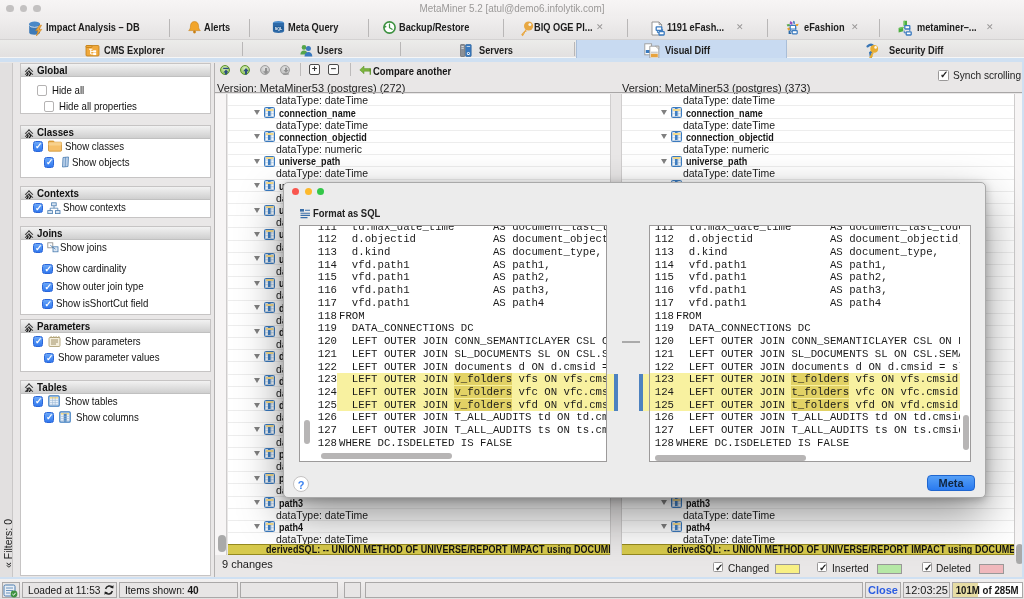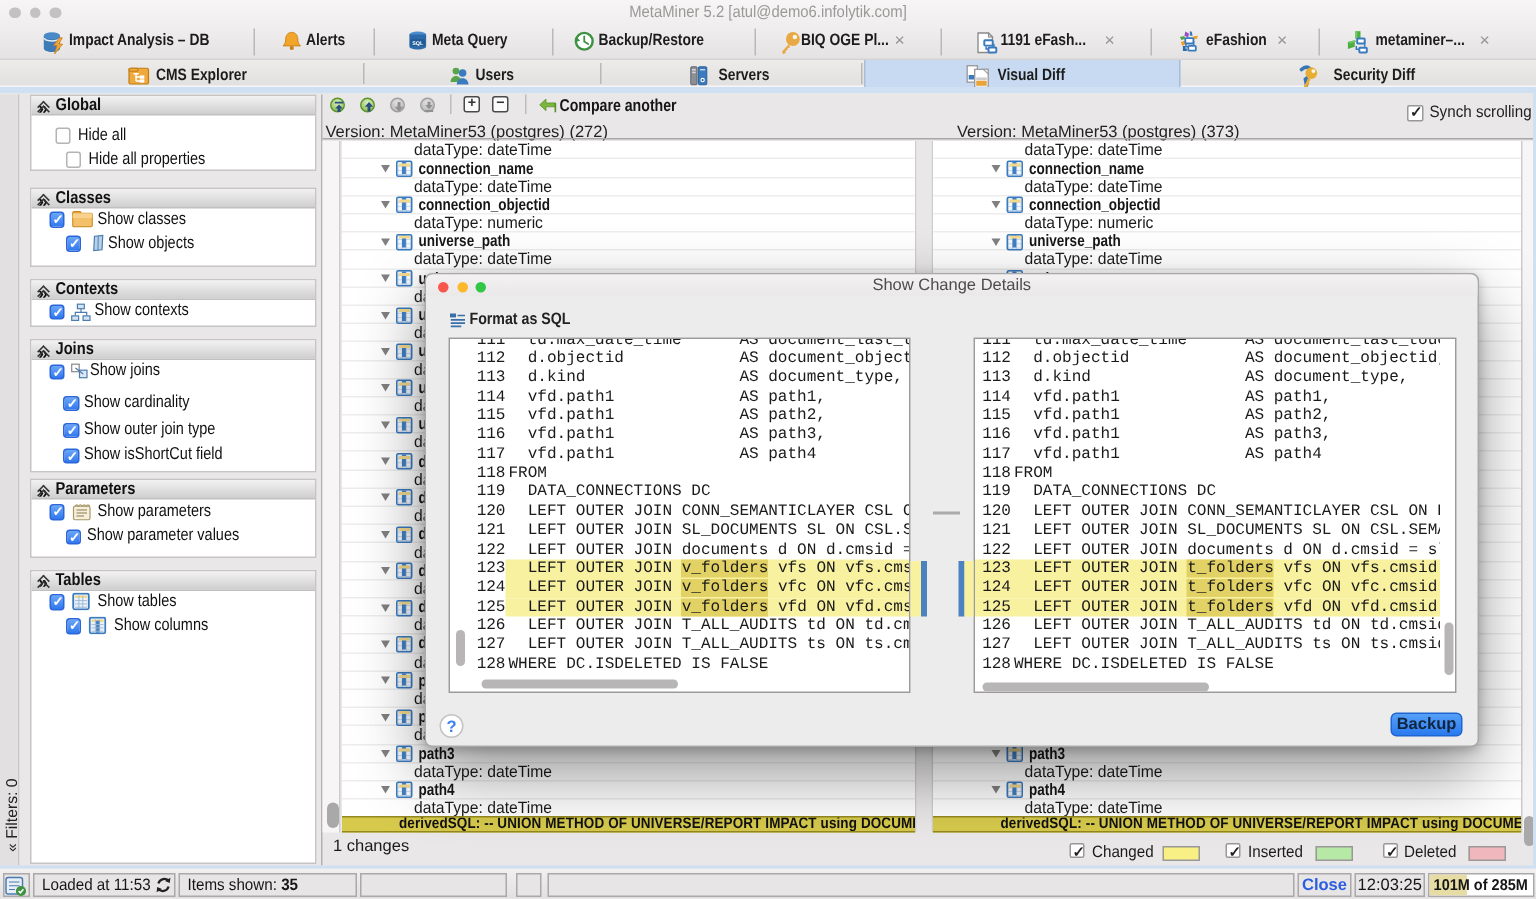--- a/index.html
+++ b/index.html
@@ -422,21 +422,21 @@
       <svg width="12" height="12" viewBox="0 0 12 12" style="">
 <path d="M11.3 3.6 L5 3.6 L5 1 L0.8 4.9 L5 8.8 L5 6.2 L11.3 6.2 z" fill="#7cb53e" stroke="#5a8f28" stroke-width="0.5"></path>
 <path d="M11.3 3.6 L11.3 9.8" stroke="#5a8f28" stroke-width="1.2"></path>
 </svg>
     </div>
 <div id="cmplab" style="left:158px">Compare another</div>
 </div>
 <div id="synsc"><span class="sc9">Synch scrolling</span></div>
 <div class="cp" style="left:938.0px;top:69.5px;width:11.0px;height:11.0px"></div>
 <div class="vlabel" style="left:217px">Version: MetaMiner53 (postgres) (272)</div>
-<div class="vlabel" style="left:638px">Version: MetaMiner53 (postgres) (373)</div>
+<div class="vlabel" style="left:622px">Version: MetaMiner53 (postgres) (373)</div>
 <div id="treewrap" style="border-top:1px solid #a8a6a6">
 <div class="gutter" style="left:0;width:12px;border-right:1px solid #cecccc"></div>
 <div class="pill" style="left:2.5px;top:442px;width:8px;height:17px"></div>
 <div class="gutter" style="left:799px;width:8.4px;border-left:1px solid #cecccc"></div>
 <div class="pill" style="left:800.5px;top:451px;width:7px;height:20px"></div>
 <div class="tree lt" style="left:13px;width:383px">
 <div class="trow" style="top:0.8px">
         <span class="tprop" style="left:48.3px">dataType: dateTime</span>
       </div>
       <div class="trow" style="top:13.0px">
@@ -731,21 +731,21 @@
         <span class="tname" style="left:64.0px">path4</span>
       </div>
       <div class="trow" style="top:439.6px">
         <span class="tprop" style="left:61.3px">dataType: dateTime</span>
       </div>
 </div>
 <div class="dsql" style="left:13px;width:382px;top:450.5px;padding-left:38px"><span class="dsq">derivedSQL: -- UNION METHOD OF UNIVERSE/REPORT IMPACT using DOCUMENT</span></div>
 <div class="dsql" style="left:407px;width:392px;top:450.5px;padding-left:45px"><span class="dsq">derivedSQL: -- UNION METHOD OF UNIVERSE/REPORT IMPACT using DOCUMENT</span></div>
 </div>
 <div id="bottominfo">
-<div class="lab" style="left:7px;top:4px">1 changes</div>
+<div class="lab" style="left:7px;top:4px">9 changes</div>
 <div class="cp" style="left:498.0px;top:8.0px;width:10.0px;height:10.0px"></div>
 <div class="lab" style="left:513px;top:8px"><span class="sc9">Changed</span></div>
 <div class="sw" style="left:560px;background:#f8f084"></div>
 <div class="cp" style="left:602.0px;top:8.0px;width:10.0px;height:10.0px"></div>
 <div class="lab" style="left:617px;top:8px"><span class="sc9">Inserted</span></div>
 <div class="sw" style="left:662px;background:#b6e8a6"></div>
 <div class="cp" style="left:707.0px;top:8.0px;width:10.0px;height:10.0px"></div>
 <div class="lab" style="left:721px;top:8px"><span class="sc9">Deleted</span></div>
 <div class="sw" style="left:764px;background:#f0b8bc"></div>
 </div>
@@ -760,30 +760,29 @@
     </div>
 <div class="sbox" style="left:22px;width:95px;padding-left:5px"><span class="sc9">Loaded at 11:53</span></div>
 <div class="abs" style="left:103px;top:4.5px">
       <svg width="12" height="12" viewBox="0 0 12 12" style="">
 <path d="M9.8 3.6 A4.1 4.1 0 0 0 2.6 5" stroke="#222" stroke-width="1.5" fill="none"></path>
 <path d="M10.6 1.2 L10.2 4.6 L7 3.4 z" fill="#222"></path>
 <path d="M2.2 8.4 A4.1 4.1 0 0 0 9.4 7" stroke="#222" stroke-width="1.5" fill="none"></path>
 <path d="M1.4 10.8 L1.8 7.4 L5 8.6 z" fill="#222"></path>
 </svg>
     </div>
-<div class="sbox" style="left:119px;width:119px;padding-left:5px"><span class="sc9">Items shown: <b>35</b></span></div>
+<div class="sbox" style="left:119px;width:119px;padding-left:5px"><span class="sc9">Items shown: <b>40</b></span></div>
 <div class="sbox" style="left:240px;width:98px"></div>
 <div class="sbox" style="left:344px;width:17px"></div>
 <div class="sbox" style="left:365px;width:498px"></div>
 <div class="sbox" style="left:865px;width:36px;text-align:center;color:#2b5ce2;font-weight:bold">Close</div>
 <div class="sbox" style="left:903px;width:47px;text-align:center">12:03:25</div>
 <div class="sbox" style="left:952px;width:71px;text-align:center;background:#fff;overflow:hidden;font-size:10.5px;font-weight:bold"><div style="position:absolute;left:0;top:0;width:25px;height:100%;background:#e7dda4"></div><span style="position:relative;display:inline-block;transform:scaleX(0.92);transform-origin:50% 50%">101M of 285M</span></div>
 </div>
 <div id="dlg">
-<div id="dlgtitle">Show Change Details</div>
 <div class="tl" style="left:8.0px;background:#f9564e"></div>
 <div class="tl" style="left:20.5px;background:#fdb92c"></div>
 <div class="tl" style="left:33.0px;background:#33c748"></div>
 <div class="abs" style="left:15px;top:25px">
       <svg width="12" height="12" viewBox="0 0 12 12" style="">
 <rect x="1" y="1" width="4" height="2.6" fill="#3a6ea8"></rect>
 <path d="M6 2.3h5M1.5 5.2h9.5M1.5 7.4h9.5M1.5 9.6h7" stroke="#3a6ea8" stroke-width="1.1"></path>
 </svg>
     </div>
 <div id="fmtlab">Format as SQL</div>
@@ -800,14 +799,14 @@
       </div>
 <div class="vsb" style="left:313px;top:189px;height:35px"></div>
 <div class="hsb" style="left:5px;top:228.5px;width:151px"></div>
 </div>
 <div class="bridge" style="left:323.0px;top:190.8px;width:7.3px;height:37.6px;background:#f8f1a0"></div>
 <div class="bridge" style="left:330.3px;top:190.8px;width:4.1px;height:37.6px;background:#4d82c0"></div>
 <div class="bridge" style="left:355.0px;top:190.8px;width:3.8px;height:37.6px;background:#4d82c0"></div>
 <div class="bridge" style="left:358.8px;top:190.8px;width:6.2px;height:37.6px;background:#f8f1a0"></div>
 <div class="bridge" style="left:337.5px;top:158.0px;width:18px;height:1.5px;background:#aaa"></div>
 <div id="helpbtn">?</div>
-<div id="closebtn">Backup</div>
+<div id="closebtn">Meta</div>
 </div>
 <div class="abs" style="left:1022.4px;top:62px;width:1.6px;height:515px;background:#cfe0f2"></div>
 </body></html>

